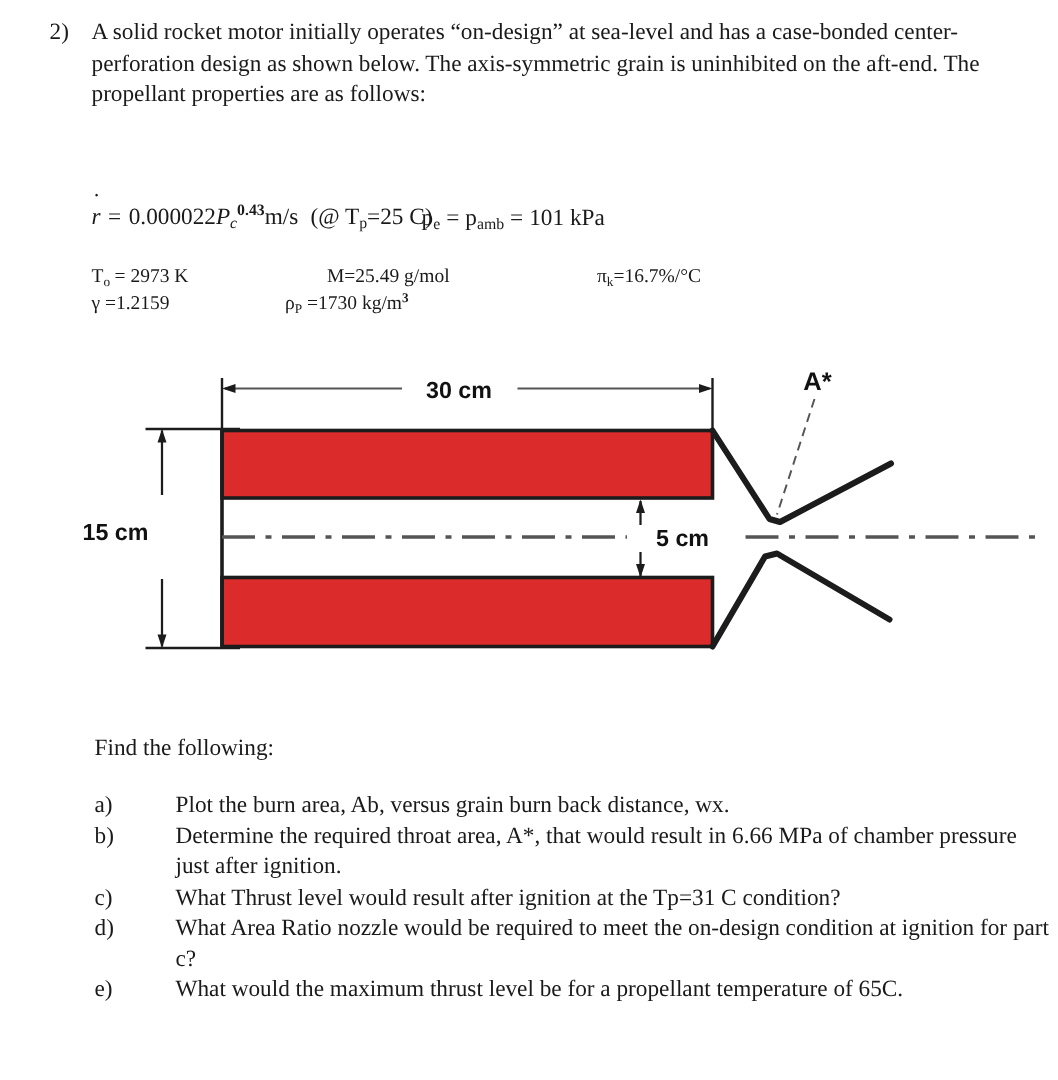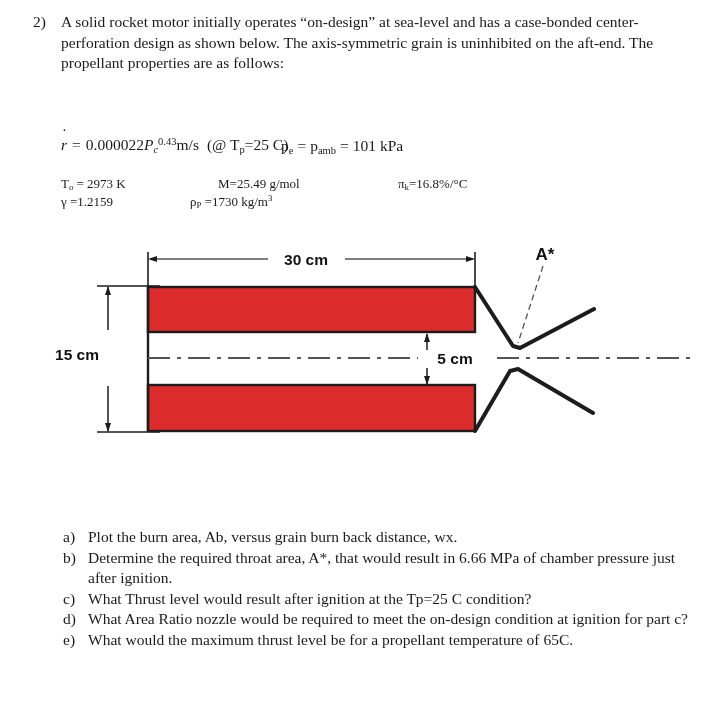--- a/index.html
+++ b/index.html
@@ -65,20 +65,21 @@
   .mathvar { font-style: italic; }
   sub {
     font-size: 0.68em;
     vertical-align: -0.28em;
     line-height: 0;
   }
   sup {
     font-size: 0.68em;
     vertical-align: 0.52em;
     line-height: 0;
+    font-weight: bold;
   }
   .dotvar {
     position: relative;
     display: inline-block;
     font-style: italic;
   }
   .dotvar::before {
     content: "\02D9";
     position: absolute;
     top: -0.60em;
@@ -147,20 +148,21 @@
   .q-marker {
     flex: 0 0 25px;
     width: 25px;
     font-size: 15.5px;
     line-height: 20.5px;
   }
   .q-text {
     flex: 1;
     font-size: 15.5px;
     line-height: 20.5px;
+    margin-left: 29px;
   }
 </style>
 </head>
 <body>
 
 <div class="page">
 
   <div class="problem">
     <div class="problem-row">
       <div class="problem-num">2)</div>
@@ -187,21 +189,21 @@
 
   <div class="prop-cell" id="prop-m">
     <span>M</span><span>=25.49 g/mol</span>
   </div>
 
   <div class="prop-cell" id="prop-rho">
     <span>ρ</span><sub>P</sub><span> =1730 kg/m</span><sup>3</sup>
   </div>
 
   <div class="prop-cell" id="prop-pik">
-    <span>π</span><sub>k</sub><span>=16.8%/°C</span>
+    <span>π</span><sub>k</sub><span>=16.7%/°C</span>
   </div>
 
   <div id="motor-diagram">
     <svg width="705" height="215" viewBox="0 0 705 215" xmlns="http://www.w3.org/2000/svg">
 
       <g>
 
         <line x1="148" y1="14" x2="148" y2="50" stroke="#1c1c1c" stroke-width="1.6"></line>
         <line x1="475" y1="14" x2="475" y2="50" stroke="#1c1c1c" stroke-width="1.6"></line>
 
@@ -252,33 +254,34 @@
       <path d="M475,193 L510,133 L518,131 L593,175" fill="none" stroke="#1c1c1c" stroke-width="4" stroke-linejoin="round" stroke-linecap="round"></path>
 
       <g>
         <line x1="543" y1="28" x2="518" y2="105" stroke="#555555" stroke-width="1.3" stroke-dasharray="6,4"></line>
         <text class="astar-text" x="545" y="22" text-anchor="middle">A*</text>
       </g>
 
     </svg>
   </div>
 
+  <div id="find-heading">Find the following:</div>
 
   <div id="question-list">
     <div class="q-row">
       <div class="q-marker">a)</div>
       <div class="q-text">Plot the burn area, Ab, versus grain burn back distance, wx.</div>
     </div>
     <div class="q-row">
       <div class="q-marker">b)</div>
       <div class="q-text">Determine the required throat area, A*, that would result in 6.66 MPa of chamber pressure just after ignition.</div>
     </div>
     <div class="q-row">
       <div class="q-marker">c)</div>
-      <div class="q-text">What Thrust level would result after ignition at the Tp=25 C condition?</div>
+      <div class="q-text">What Thrust level would result after ignition at the Tp=31 C condition?</div>
     </div>
     <div class="q-row">
       <div class="q-marker">d)</div>
       <div class="q-text">What Area Ratio nozzle would be required to meet the on-design condition at ignition for part c?</div>
     </div>
     <div class="q-row">
       <div class="q-marker">e)</div>
       <div class="q-text">What would the maximum thrust level be for a propellant temperature of 65C.</div>
     </div>
   </div>

